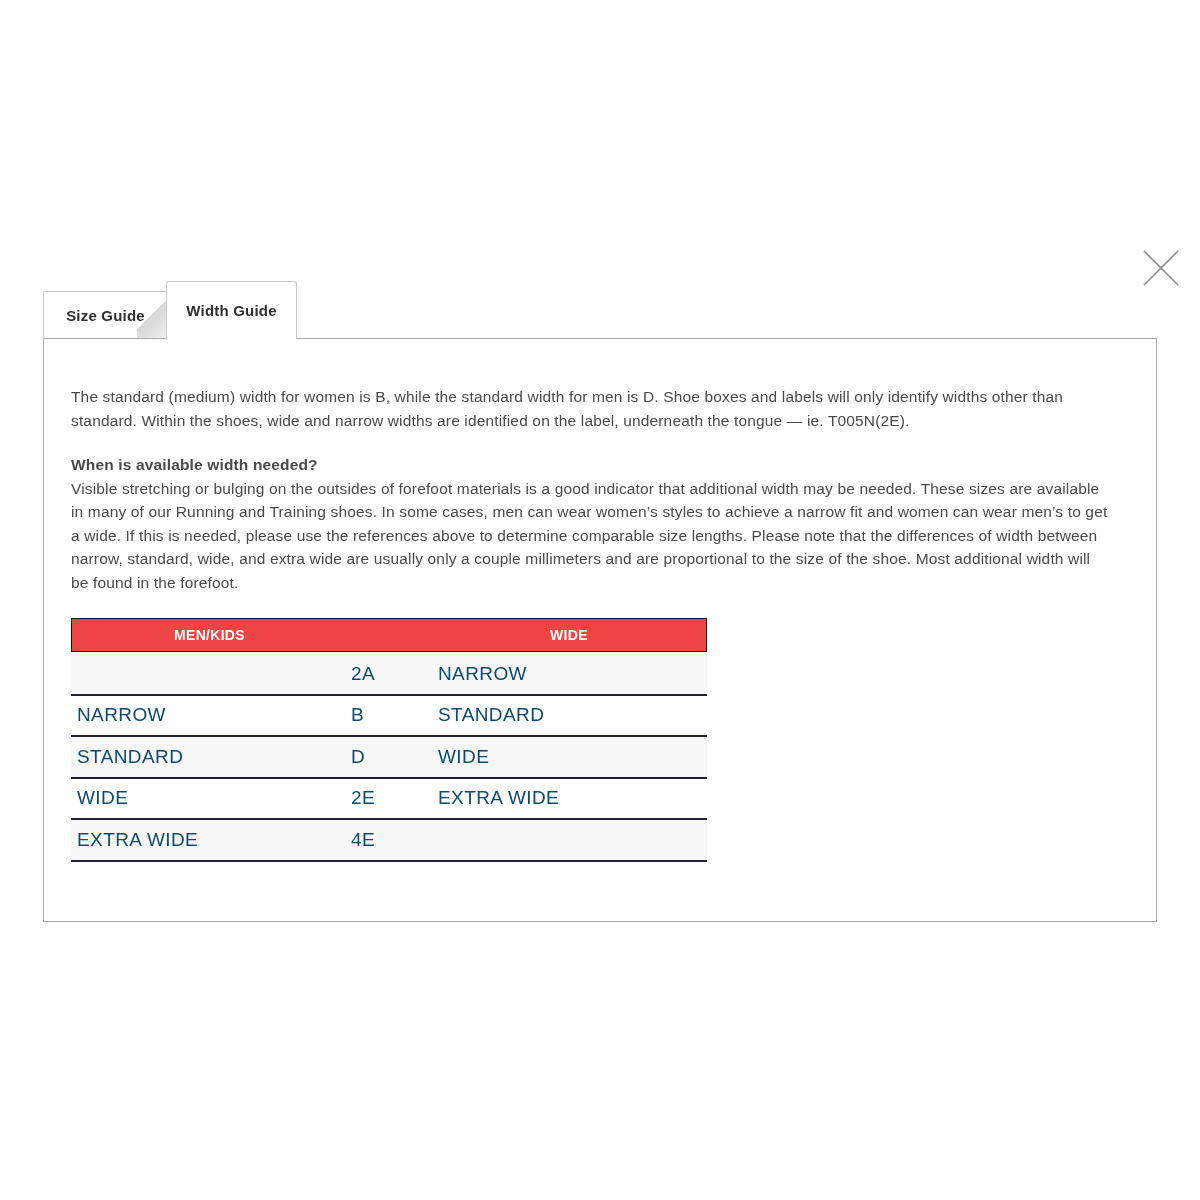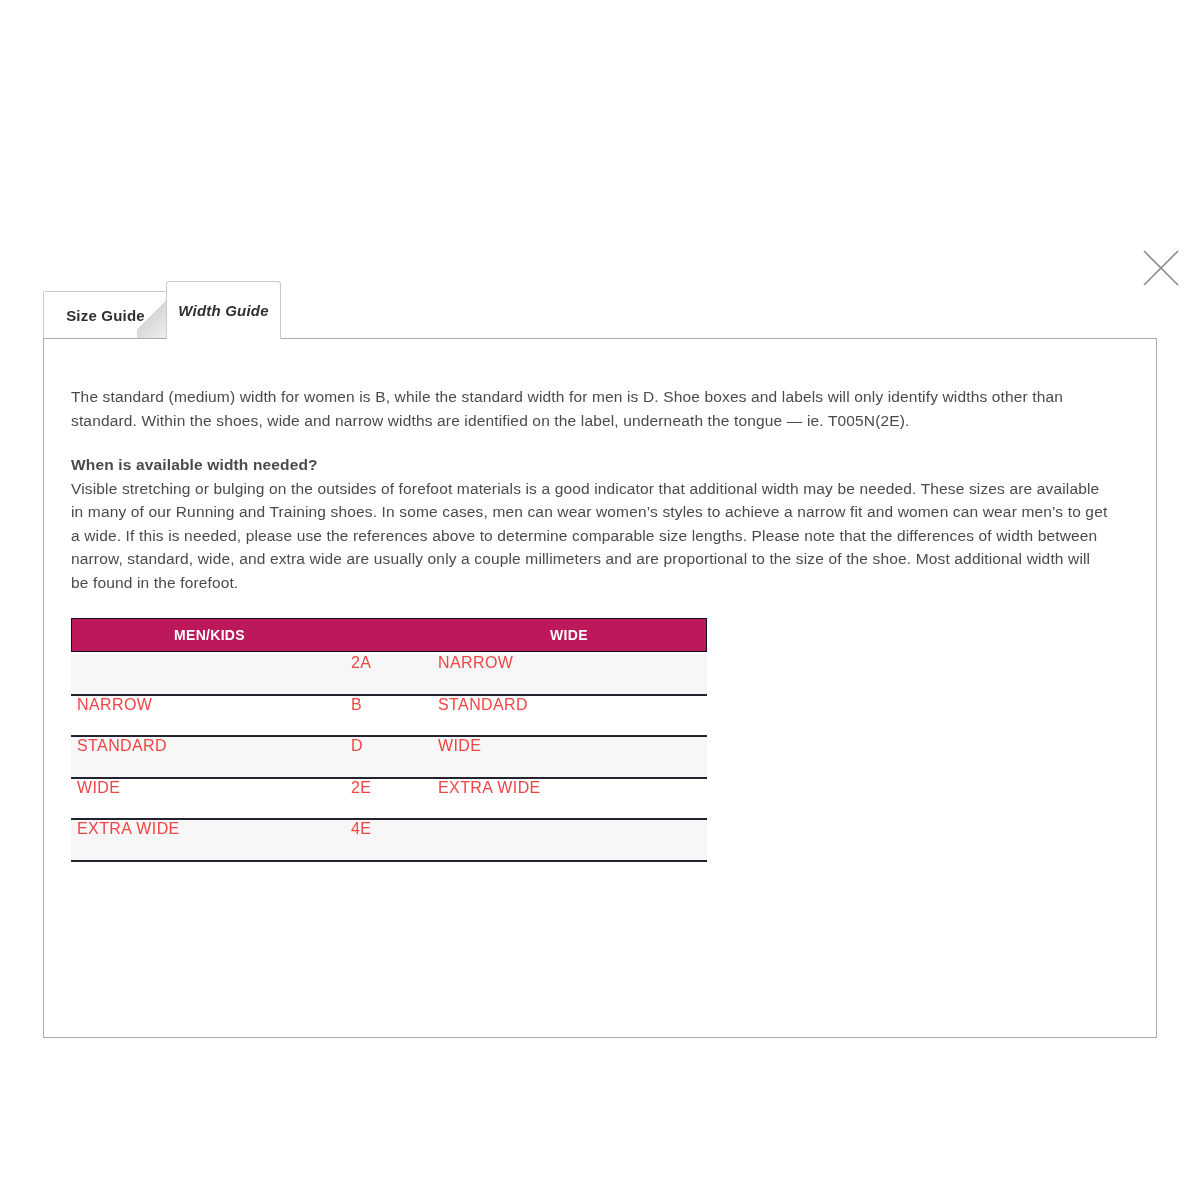--- a/index.html
+++ b/index.html
@@ -58,35 +58,34 @@
     overflow: hidden;
   }
   .tab.inactive .fold {
     position: absolute;
     right: 0; bottom: 0;
     width: 30px; height: 100%;
     background: linear-gradient(135deg, rgba(255,255,255,0) 49.5%, #d7d7d7 50%, #efefef 100%);
     pointer-events: none;
   }
   .tab.active {
-    width: 115px; height: 58px;
+    width: 131px; height: 58px;
     margin-left: -2px;
     margin-bottom: -1px;
     border: 1px solid #c9c9c9;
     border-bottom: none;
     border-radius: 3px 3px 0 0;
     z-index: 3;
-    font-style: italic;
   }
 
   
   .panel {
     position: relative;
     width: 1114px;
-    height: 700px;
+    height: 584px;
     background: #ffffff;
     border: 1px solid #ababab;
     padding: 46px 48px 40px 27px;
     z-index: 1;
   }
   .panel p {
     font-size: 15.5px;
     line-height: 23.5px;
     color: #4a4a4a;
     letter-spacing: 0.15px;
@@ -96,39 +95,39 @@
 
   
   .width-table {
     width: 636px;
     margin-top: 24px;
   }
   .thead {
     display: flex;
     align-items: center;
     height: 34px;
-    background: #be185d;
+    background: #ef4444;
     border: 1px solid #10101e;
     margin-bottom: 2px;
     color: #ffffff;
     font-size: 14px;
     font-weight: bold;
     letter-spacing: 0.3px;
   }
   .thead .h-men  { width: 275px; text-align: center; }
   .thead .h-gap  { width: 85px; }
   .thead .h-women{ flex: 1; text-align: center; }
 
   .trow {
     display: flex;
-    align-items: flex-start;
+    align-items: center;
     height: 41.5px;
     border-bottom: 2px solid #23232f;
-    font-size: 16px;
-    color: #ef4444;
+    font-size: 19px;
+    color: #0c4a6e;
     letter-spacing: 0.4px;
   }
   .trow:nth-child(odd) { background: #f7f7f7; }
   .trow .c-men   { width: 275px; padding-left: 6px; }
   .trow .c-code  { width: 85px;  padding-left: 5px; }
   .trow .c-women { flex: 1;      padding-left: 7px; }
 </style>
 </head>
 <body>
 

